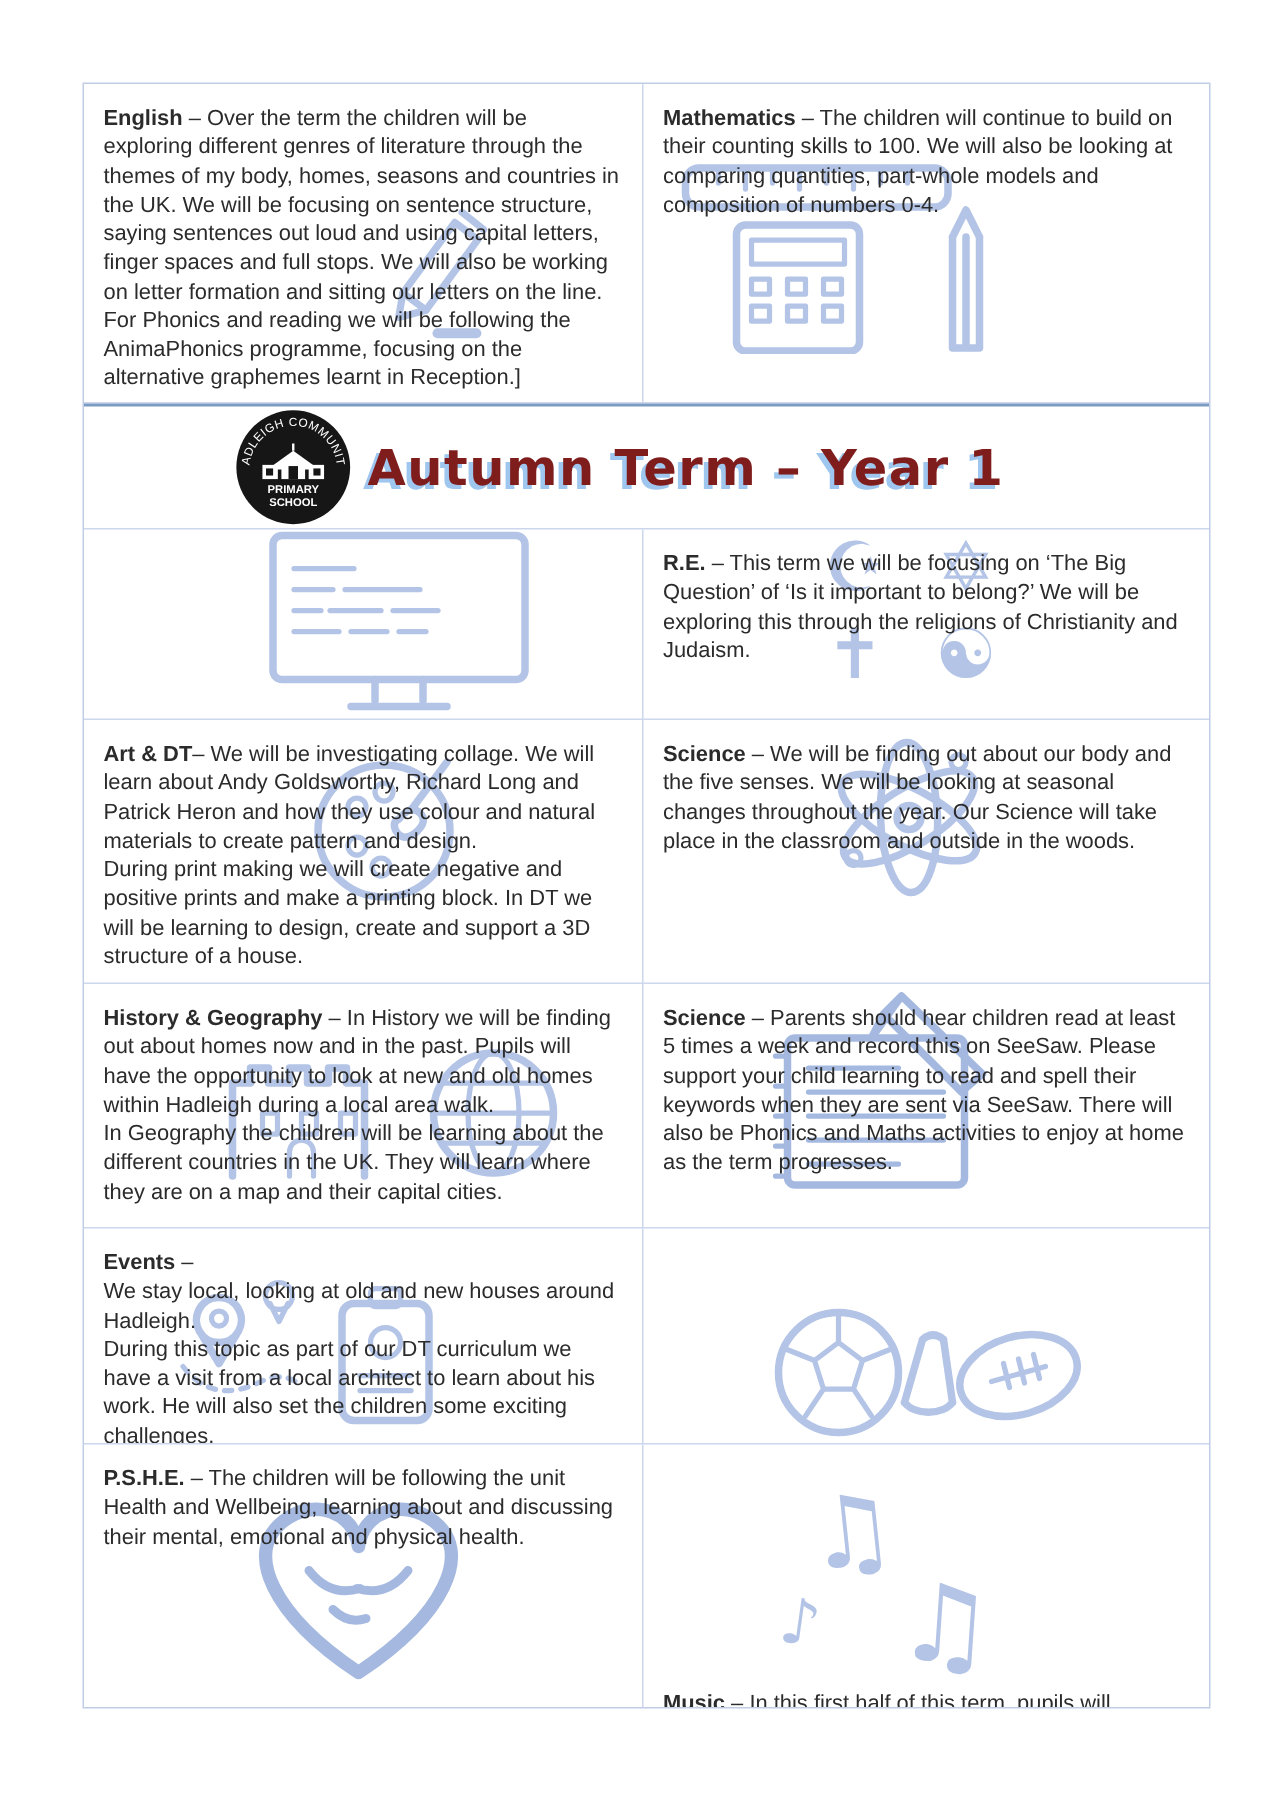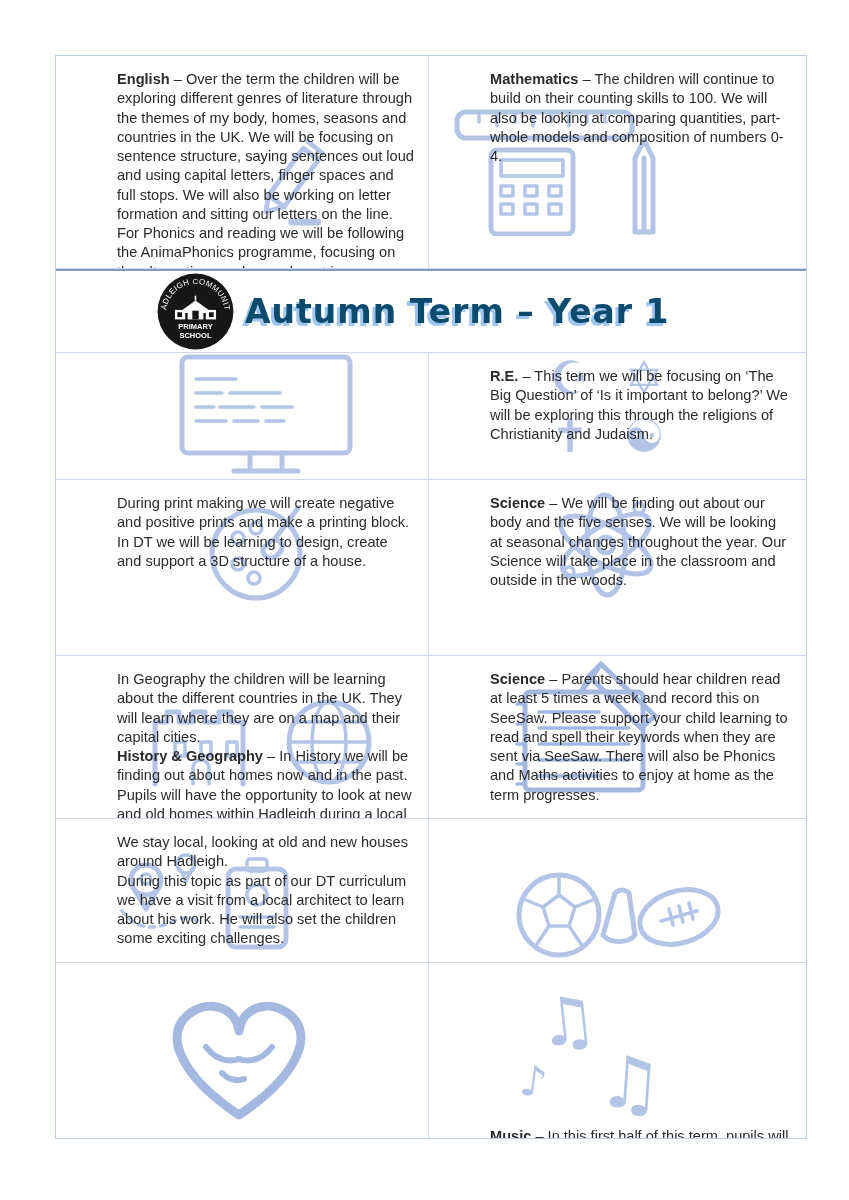--- a/index.html
+++ b/index.html
@@ -18,42 +18,42 @@
     border-bottom:1px solid #ccd7ee;
     padding:14px 14px 8px 13px;
     box-sizing:border-box;
     color:#2b2b2b;
     font-size:14.6px;
     line-height:1.32;
     overflow:hidden;
   }
   .cell.rightcol{border-right:none;}
   .cell.lastrow{border-bottom:none;}
-  .txt{position:relative;z-index:1;margin-left:48px;}
+  .txt{position:relative;z-index:1;}
   .txt p{margin:0;}
   .txt strong{font-weight:bold;}
   
   .banner{
     grid-column:1 / -1;
     position:relative;
     border-right:none;
     border-top:2px solid #7d9cc4;
     border-bottom:1px solid #ccd7ee;
     display:flex;align-items:center;
     padding:2px 0 2px 100px;
     box-sizing:border-box;
   }
   .logo{width:79px;height:79px;flex:0 0 auto;}
   .banner-title{
     margin-left:10px;
     font-family:"DejaVu Sans",sans-serif;
     font-weight:bold;
     font-size:33px;
     letter-spacing:1px;
-    color:#0c4a6e;
+    color:#7f1d1d;
     text-shadow:-3px 3px 0 #9ec6ef;
     white-space:nowrap;
   }
   
   .wm{position:absolute;z-index:0;pointer-events:none;}
   .wm svg{fill:none;stroke:#b3c4e6;stroke-width:5;stroke-linecap:round;stroke-linejoin:round;}
   .wm svg .thick{stroke-width:7;}
   .wm svg .thin{stroke-width:3.5;}
   .wm.dark svg{stroke:#a5b9e0;}
   .glyphs{color:#b3c4e6;line-height:1;}
@@ -162,20 +162,21 @@
           <path d="M92 20 L68 52"></path>
           <path d="M60 58 q8 -10 14 -4 q6 6 -4 14 q-8 5 -12 -2 q-3 -6 2 -8 Z"></path>
           <circle cx="50" cy="66" r="44"></circle>
           <circle class="thin" cx="32" cy="50" r="6"></circle>
           <circle class="thin" cx="50" cy="40" r="6"></circle>
           <circle class="thin" cx="32" cy="76" r="6"></circle>
           <circle class="thin" cx="48" cy="90" r="6"></circle>
         </svg>
       </div>
       <div class="txt">
+        <p><strong>Art &amp; DT</strong><span>– </span><span>We will be investigating collage. We will learn about Andy Goldsworthy, Richard Long and Patrick Heron and how they use colour and natural materials to create pattern and design.</span></p>
         <p><span>During print making we will create negative and positive prints and make a printing block. In DT we will be learning to design, create and support a 3D structure of a house.</span></p>
       </div>
     </div>
 
     <div class="cell rightcol">
       <div class="wm" style="left:118px;top:6px;width:118px;height:118px;">
         <svg viewBox="0 0 118 118" width="118" height="118">
           <ellipse cx="59" cy="59" rx="50" ry="19" transform="rotate(28 59 59)"></ellipse>
           <ellipse cx="59" cy="59" rx="50" ry="19" transform="rotate(88 59 59)"></ellipse>
           <ellipse cx="59" cy="59" rx="50" ry="19" transform="rotate(148 59 59)"></ellipse>
@@ -194,22 +195,22 @@
         <svg viewBox="0 0 235 105" width="235" height="105">
           <path d="M14 100 V38 h12 v-10 h12 v10 h14 v-10 h12 v10 h14 v-10 h12 v10 h12 V100"></path>
           <path class="thin" d="M34 58 h10 v14 h-10 Z M60 58 h10 v14 h-10 Z M86 58 h10 v14 h-10 Z"></path>
           <path class="thin" d="M52 100 v-16 a8 8 0 0 1 16 0 v16"></path>
           <circle cx="188" cy="58" r="40"></circle>
           <ellipse class="thin" cx="188" cy="58" rx="17" ry="40"></ellipse>
           <path class="thin" d="M150 58 H226 M154 38 H222 M154 78 H222"></path>
         </svg>
       </div>
       <div class="txt">
+        <p><strong>History &amp; Geography</strong><span> – </span><span>In History we will be finding out about homes now and in the past. Pupils will have the opportunity to look at new and old homes within Hadleigh during a local area walk.</span></p>
         <p><span>In Geography the children will be learning about the different countries in the UK. They will learn where they are on a map and their capital cities.</span></p>
-        <p><strong>History &amp; Geography</strong><span> – </span><span>In History we will be finding out about homes now and in the past. Pupils will have the opportunity to look at new and old homes within Hadleigh during a local area walk.</span></p>
       </div>
     </div>
 
     <div class="cell rightcol dark">
       <div class="wm dark" style="left:80px;top:2px;width:175px;height:138px;">
         <svg viewBox="0 0 175 138" width="175" height="138">
           <rect x="16" y="34" width="118" height="98" rx="5"></rect>
           <path class="thin" d="M30 54 h60 M30 70 h90 M30 86 h90 M30 102 h90 M30 118 h60"></path>
           <path class="thin" d="M16 46 h-8 M16 66 h-8 M16 86 h-8 M16 106 h-8 M16 126 h-8"></path>
           <path d="M92 6 L146 58 L132 70 L80 18 Z M80 18 L72 34 L92 6"></path>
@@ -227,20 +228,21 @@
           <circle class="thin" cx="42" cy="32" r="5"></circle>
           <path class="thin" d="M82 8 a9 9 0 1 1 -0.1 0 Z M76 22 L82 34 L88 22"></path>
           <path class="thin" stroke-dasharray="5 6" d="M18 64 q20 26 52 10 q14 -7 26 2"></path>
           <rect x="124" y="22" width="58" height="78" rx="8"></rect>
           <rect class="thin" x="143" y="12" width="20" height="12" rx="3"></rect>
           <circle class="thin" cx="153" cy="48" r="10"></circle>
           <path class="thin" d="M136 70 h34 M136 80 h34"></path>
         </svg>
       </div>
       <div class="txt">
+        <p><strong>Events</strong><span> –</span></p>
         <p><span>We stay local, looking at old and new houses around Hadleigh.</span></p>
         <p><span>During this topic as part of our DT curriculum we have a visit from a local architect to learn about his work. He will also set the children some exciting challenges.</span></p>
       </div>
     </div>
 
     <div class="cell rightcol">
       <div class="wm" style="left:82px;top:44px;width:215px;height:98px;">
         <svg viewBox="0 0 215 98" width="215" height="98">
           <circle cx="48" cy="52" r="40"></circle>
           <path class="thin" d="M48 32 l16 12 -6 19 h-20 l-6 -19 Z M48 32 V12 M64 44 l20 -8 M58 63 l12 18 M38 63 l-12 18 M32 44 l-20 -8"></path>
@@ -251,20 +253,23 @@
       </div>
     </div>
 
     <div class="cell lastrow">
       <div class="wm dark" style="left:88px;top:14px;width:190px;height:152px;">
         <svg viewBox="0 0 190 152" width="190" height="152" style="stroke-width:9;">
           <path d="M95 138 C 38 100 18 58 45 37 C 66 21 92 31 95 54 C 98 31 124 21 145 37 C 172 58 152 100 95 138 Z"></path>
           <path style="stroke-width:6;" d="M62 70 q14 18 34 12 M128 70 q-14 18 -34 12 M78 96 q10 10 22 6"></path>
         </svg>
       </div>
+      <div class="txt">
+        <p><strong>P.S.H.E.</strong><span> – </span><span>The children will be following the unit Health and Wellbeing, learning about and discussing their mental, emotional and physical health.</span></p>
+      </div>
     </div>
 
     <div class="cell rightcol lastrow">
       <div class="wm glyphs music-notes" style="left:78px;top:12px;">
         <span class="mn1">♫</span>
         <span class="mn2">♪</span>
         <span class="mn3">♫</span>
       </div>
       <div class="txt">
         <p><strong>Music</strong><span> – </span><span>In this first half of this term, pupils will perform and compose music using body percussion. They will respond to symbols and organise them to create their own music. In the second half of the term, pupils will learn about the Jewish festival of Hannukah through Israeli-style songs.</span></p>

